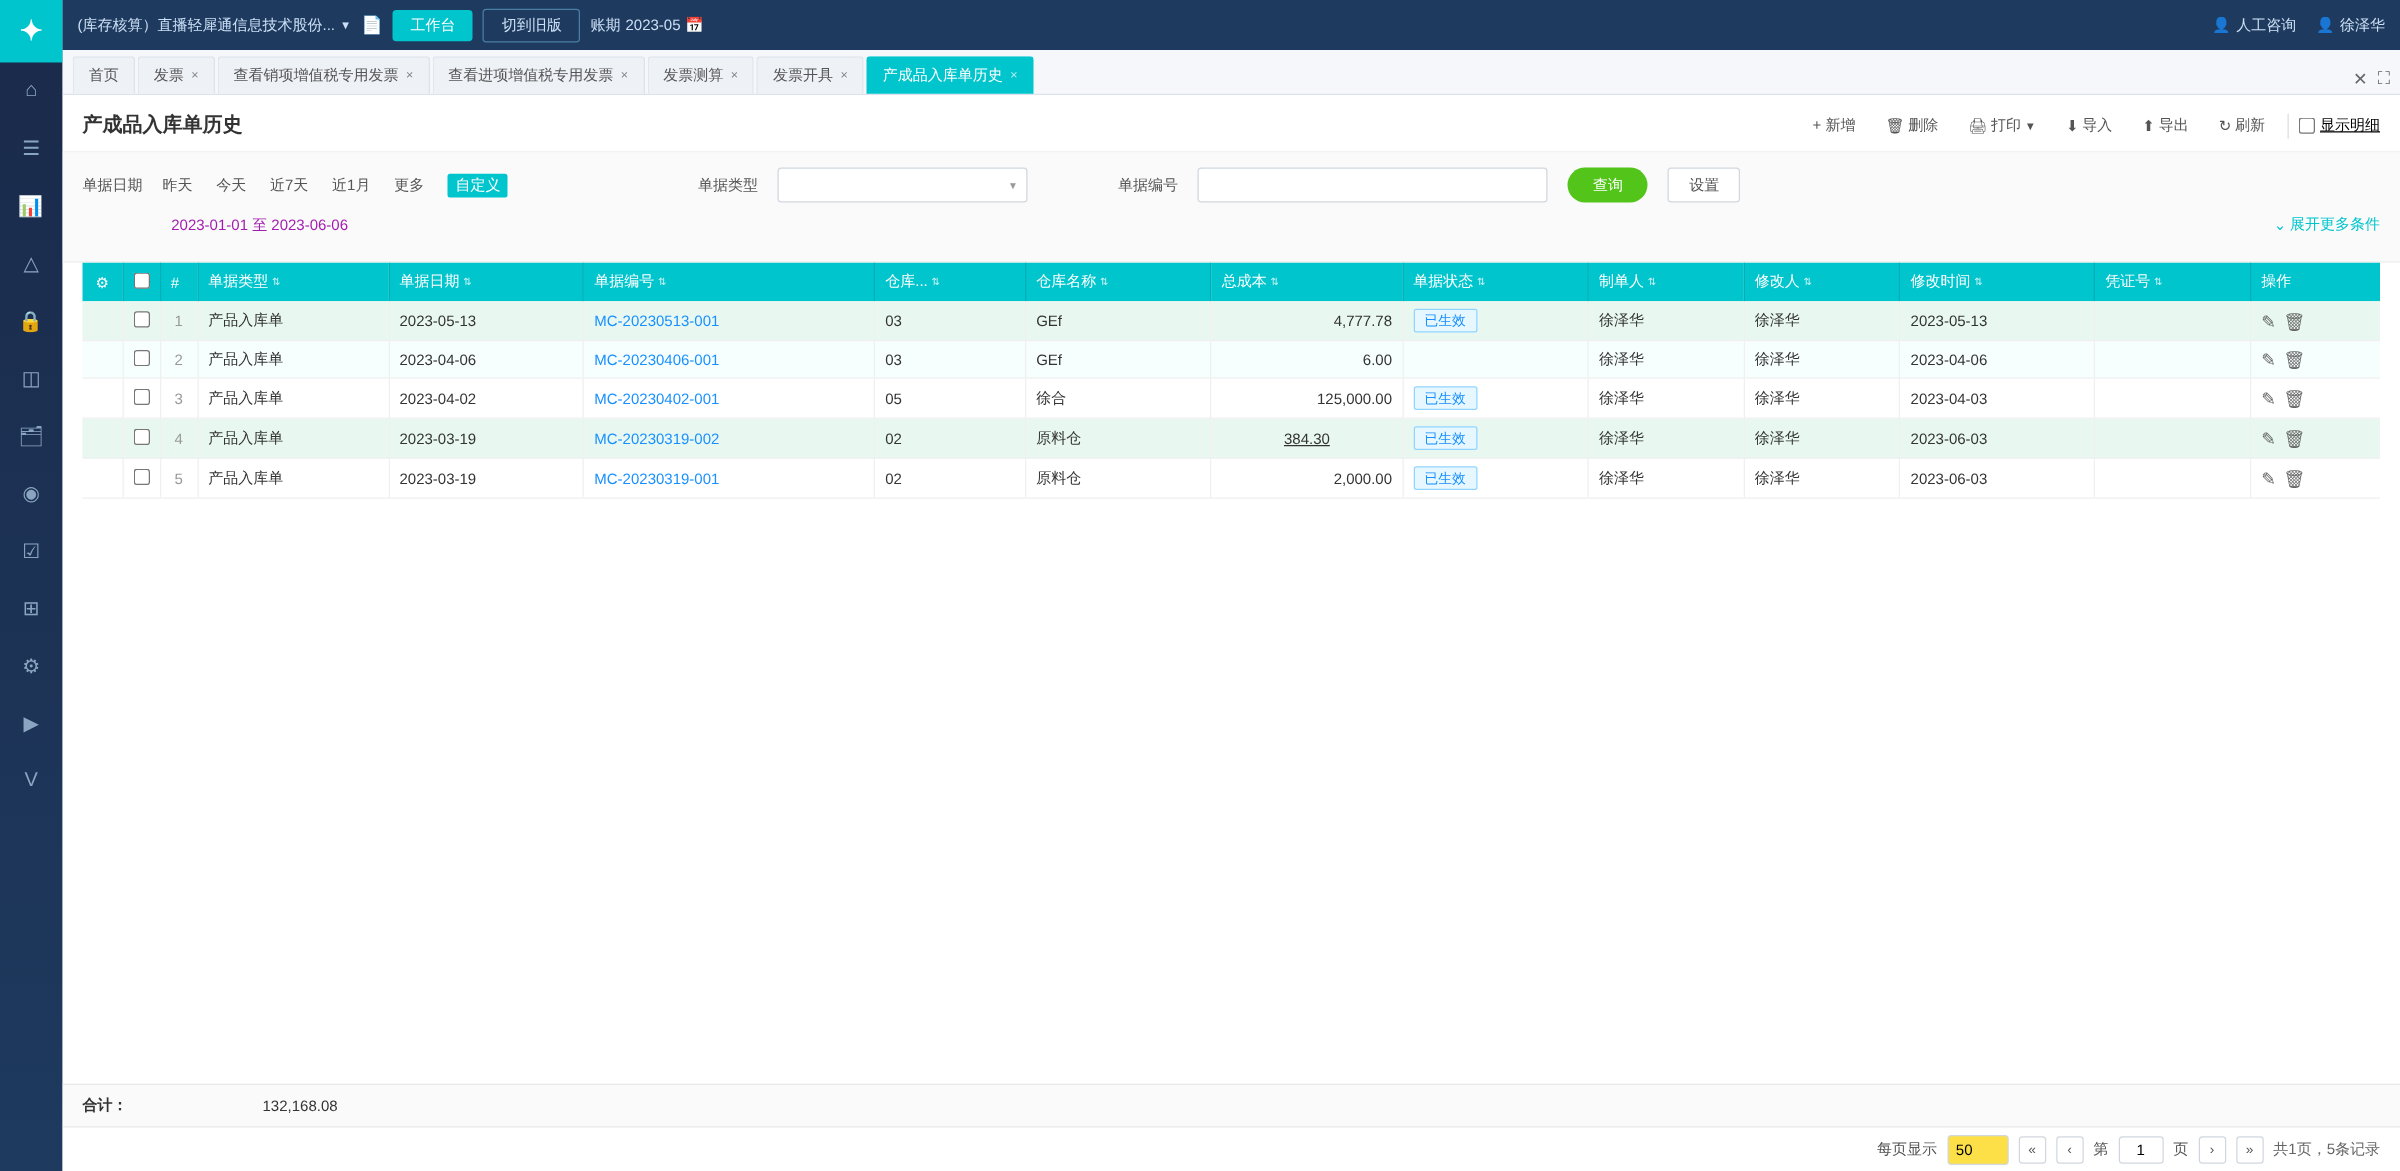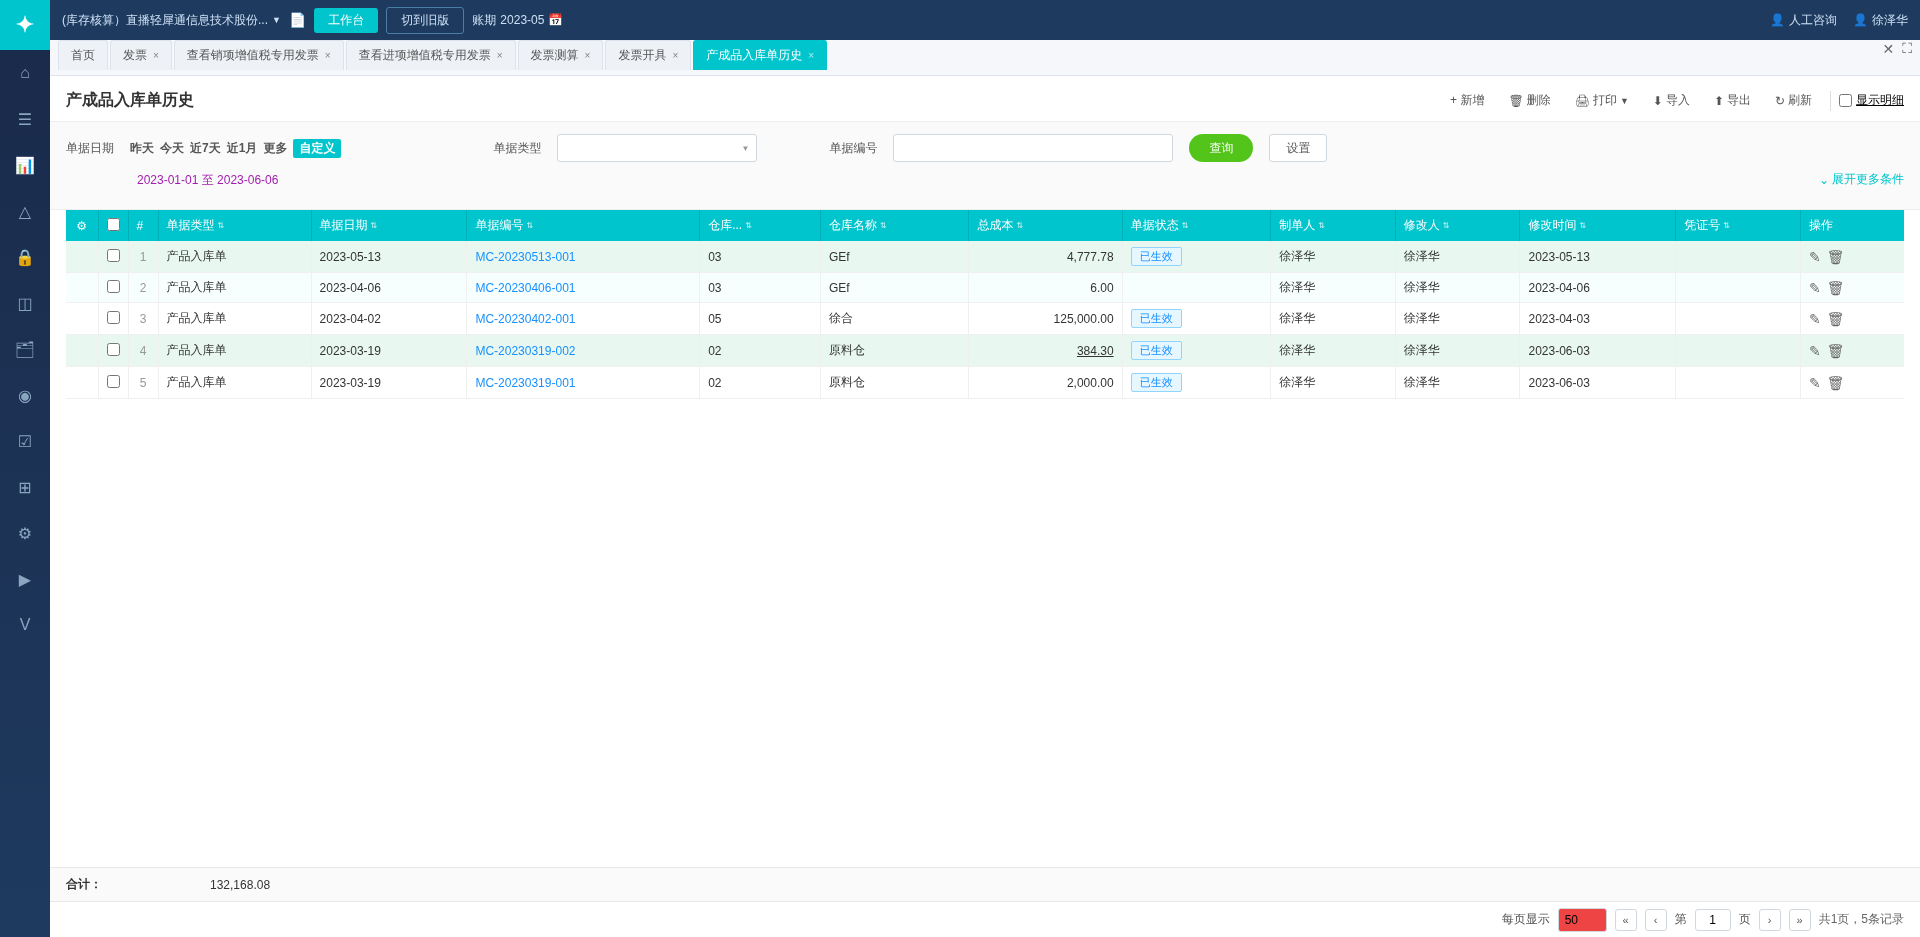--- a/index.html
+++ b/index.html
@@ -97,21 +97,21 @@
       align-items: center;
       gap: 4px;
     }
 
     
     .tabbar {
       height: 36px;
       background: #f5f7fa;
       border-bottom: 1px solid #dde3ed;
       display: flex;
-      align-items: flex-start;
+      align-items: flex-end;
       padding: 0 8px;
       flex-shrink: 0;
       gap: 2px;
     }
     .tab {
       height: 30px;
       padding: 0 12px;
       display: flex;
       align-items: center;
       gap: 6px;
@@ -205,22 +205,21 @@
       margin-bottom: 8px;
     }
     .filter-label {
       color: #555;
       font-size: 12px;
       white-space: nowrap;
     }
     .filter-date-links {
       display: flex;
       align-items: center;
-      gap: 6px;
-      font-weight: bold;
+      gap: 19px;
     }
     .filter-link {
       color: #555;
       cursor: pointer;
       font-size: 12px;
       text-decoration: none;
     }
     .filter-link.active {
       background: #00c5cd;
       color: white;
@@ -378,21 +377,21 @@
       color: #555;
     }
     .page-size-select {
       border: 1px solid #d0d7de;
       border-radius: 3px;
       padding: 2px 20px 2px 6px;
       font-size: 12px;
       height: 24px;
       outline: none;
       appearance: none;
-      background: #ef4444;
+      background: #fde047;
       cursor: pointer;
     }
     .page-nav-btn {
       border: 1px solid #d0d7de;
       background: white;
       border-radius: 3px;
       width: 22px;
       height: 22px;
       display: flex;
       align-items: center;
@@ -720,21 +719,21 @@
     <td></td>
     <td class="checkbox-col">
       <input type="checkbox" style="">
     </td>
     <td class="row-num">4</td>
     <td>产品入库单</td>
     <td>2023-03-19</td>
     <td><a class="td-link">MC-20230319-002</a></td>
     <td>02</td>
     <td>原料仓</td>
-    <td style="text-align:right;text-decoration:underline;">384.30</td>
+    <td style="text-align:center;text-decoration:underline;">384.30</td>
     <td><span class="status-badge status-active">已生效</span></td>
     <td>徐泽华</td>
     <td>徐泽华</td>
     <td>2023-06-03</td>
     <td></td>
     <td>
       <div class="td-actions">
         <span class="action-icon" title="编辑">✎</span>
         <span class="action-icon" title="删除">🗑</span>
       </div>

